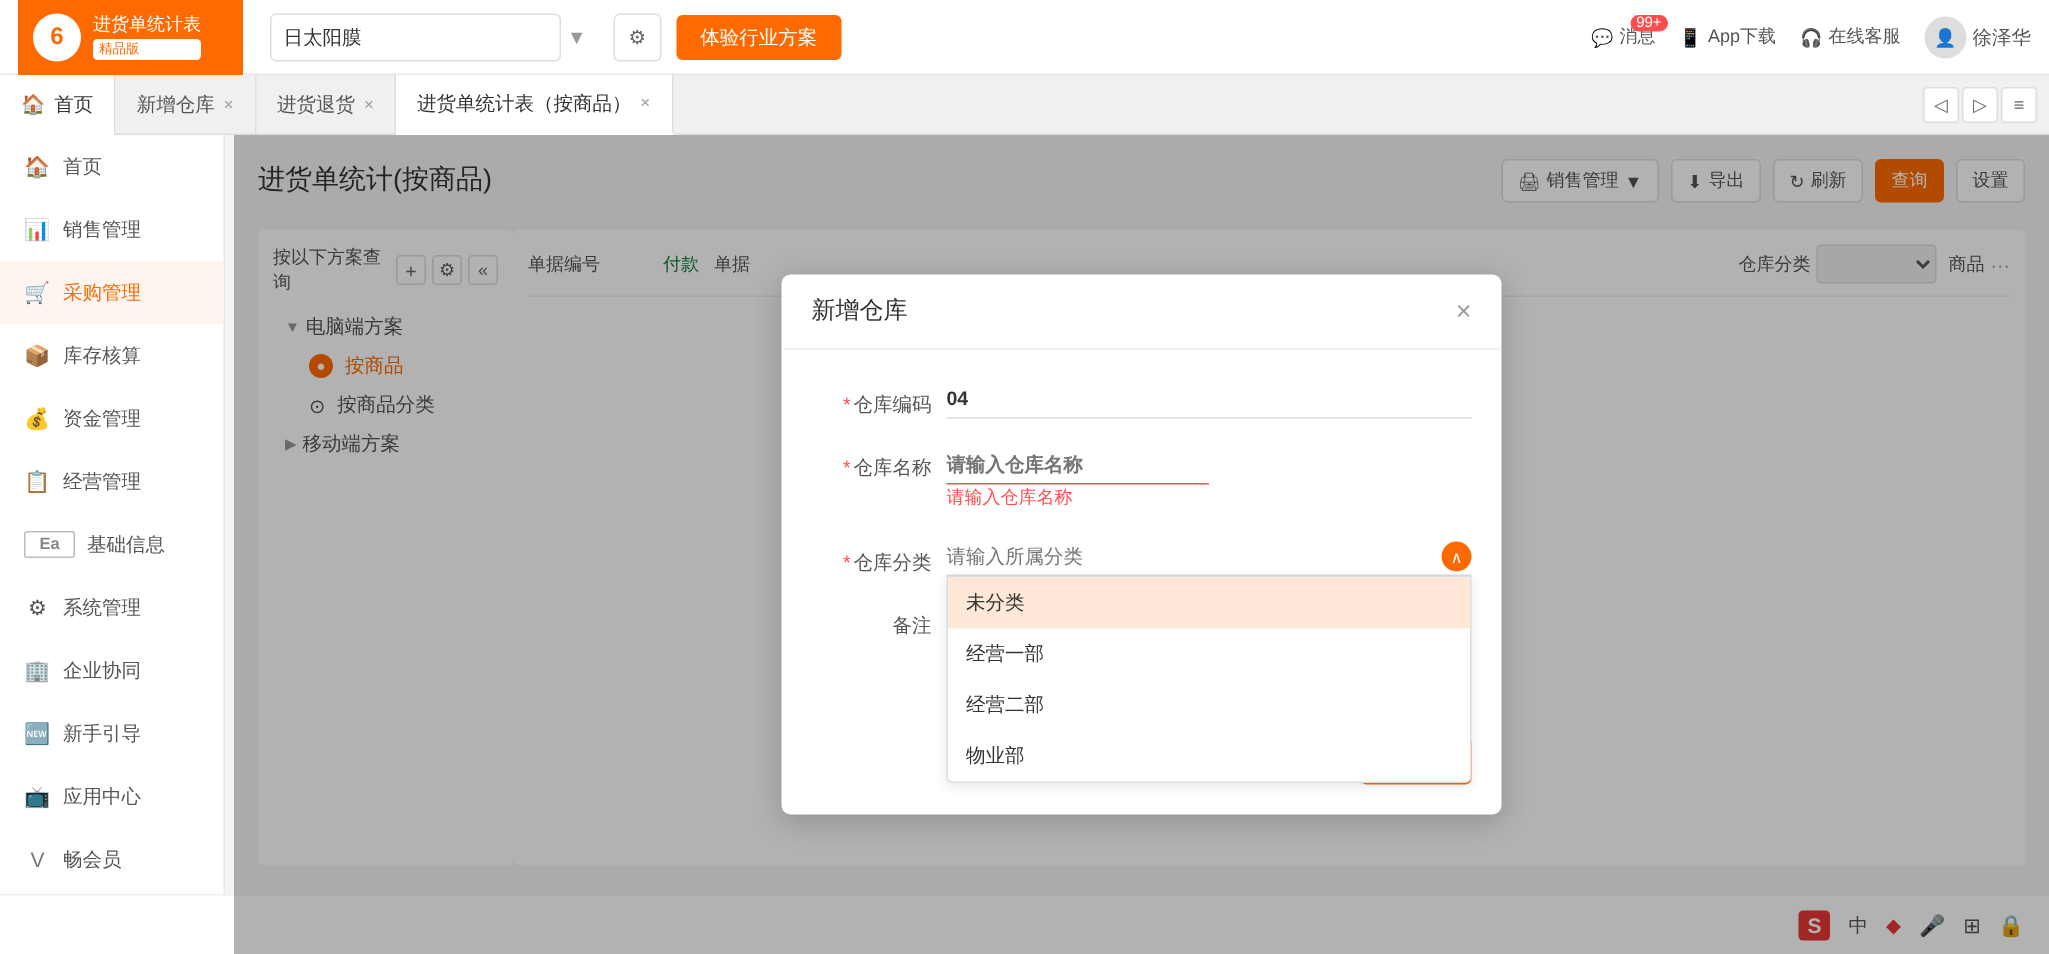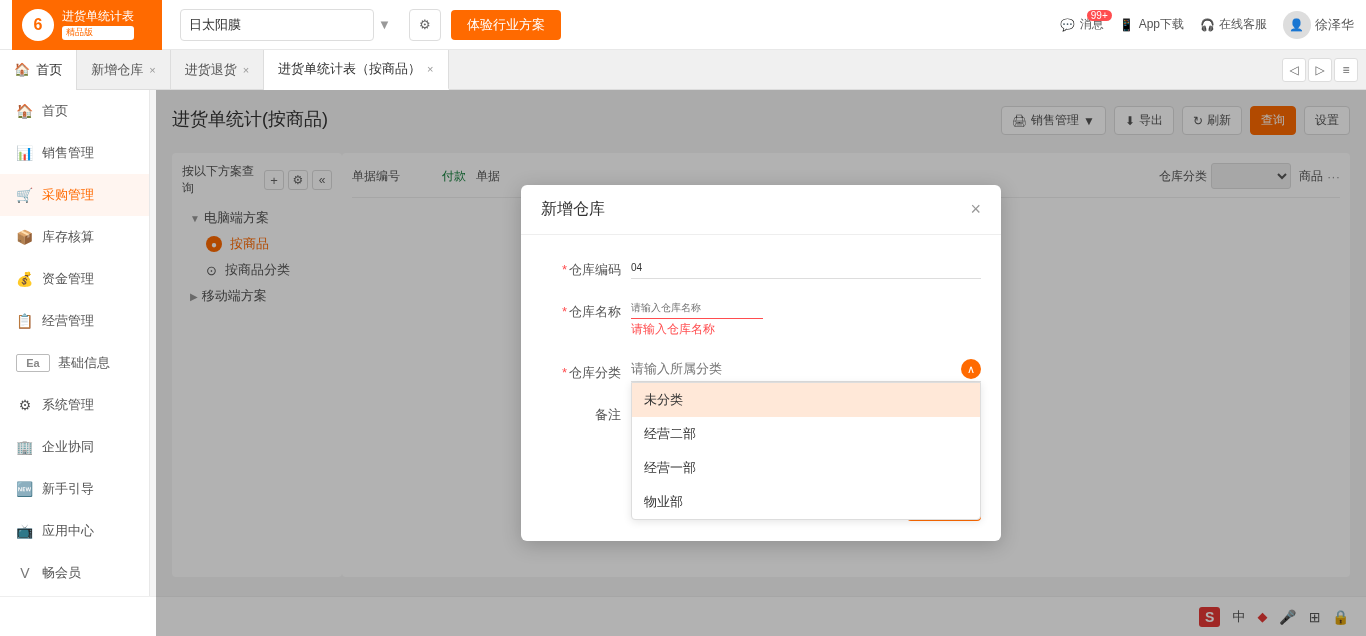--- a/index.html
+++ b/index.html
@@ -75,21 +75,21 @@
 
     
     .dialog { background: #fff; border-radius: 6px; width: 480px; box-shadow: 0 4px 20px rgba(0,0,0,0.2); position: relative; }
     .dialog-header { display: flex; align-items: center; justify-content: space-between; padding: 14px 20px; border-bottom: 1px solid #eee; }
     .dialog-title { font-size: 16px; color: #333; font-weight: 500; }
     .dialog-close { cursor: pointer; color: #999; font-size: 18px; }
     .dialog-body { padding: 20px; }
     .form-row { display: flex; align-items: flex-end; margin-bottom: 18px; }
     .form-label { width: 90px; text-align: right; padding-right: 10px; color: #555; font-size: 13px; padding-top: 6px; flex-shrink: 0; }
     .form-label.required::before { content: '*'; color: #ff4d4f; margin-right: 2px; }
-    .form-input { flex: 1; border: none; border-bottom: 1px solid #ddd; padding: 5px 0; font-size: 10px; color: #333; outline: none; }
+    .form-input { flex: 1; border: none; border-bottom: 1px solid #ddd; padding: 5px 0; font-size: 13px; color: #333; outline: none; font-weight: bold; }
     .form-input.error { border-bottom-color: #ff4d4f; }
     .error-msg { color: #ff4d4f; font-size: 12px; margin-top: 2px; }
     .form-input-wrap { flex: 1; position: relative; }
 
     .dropdown-wrap { position: relative; flex: 1; }
     .dropdown-input { width: 100%; border: none; border-bottom: 1px solid #ddd; padding: 5px 24px 5px 0; font-size: 13px; color: #999; outline: none; }
     .dropdown-arrow { position: absolute; right: 0; top: 50%; transform: translateY(-50%); background: #ff6a00; color: #fff; border-radius: 50%; width: 20px; height: 20px; display: flex; align-items: center; justify-content: center; font-size: 11px; cursor: pointer; }
     .dropdown-list { position: absolute; top: 100%; left: 0; right: 0; background: #fff; border: 1px solid #ddd; border-radius: 0 0 4px 4px; z-index: 200; box-shadow: 0 2px 8px rgba(0,0,0,0.1); }
     .dropdown-option { padding: 8px 12px; cursor: pointer; font-size: 13px; color: #333; }
     .dropdown-option.selected { background: #ffe8d8; }
@@ -354,22 +354,22 @@
             </div>
           </div>
 
           <div class="form-row">
             <label class="form-label required">仓库分类</label>
             <div class="dropdown-wrap">
               <input class="dropdown-input" placeholder="请输入所属分类" style="">
               <div class="dropdown-arrow">∧</div>
               <div class="dropdown-list">
                 <div class="dropdown-option selected">未分类</div>
+                <div class="dropdown-option">经营一部</div>
                 <div class="dropdown-option">经营二部</div>
-                <div class="dropdown-option">经营一部</div>
                 <div class="dropdown-option">物业部</div>
               </div>
             </div>
           </div>
 
           <div class="notes-row">
             <label class="form-label">备注</label>
             <textarea class="textarea-input" style=""></textarea>
           </div>
         </div>

